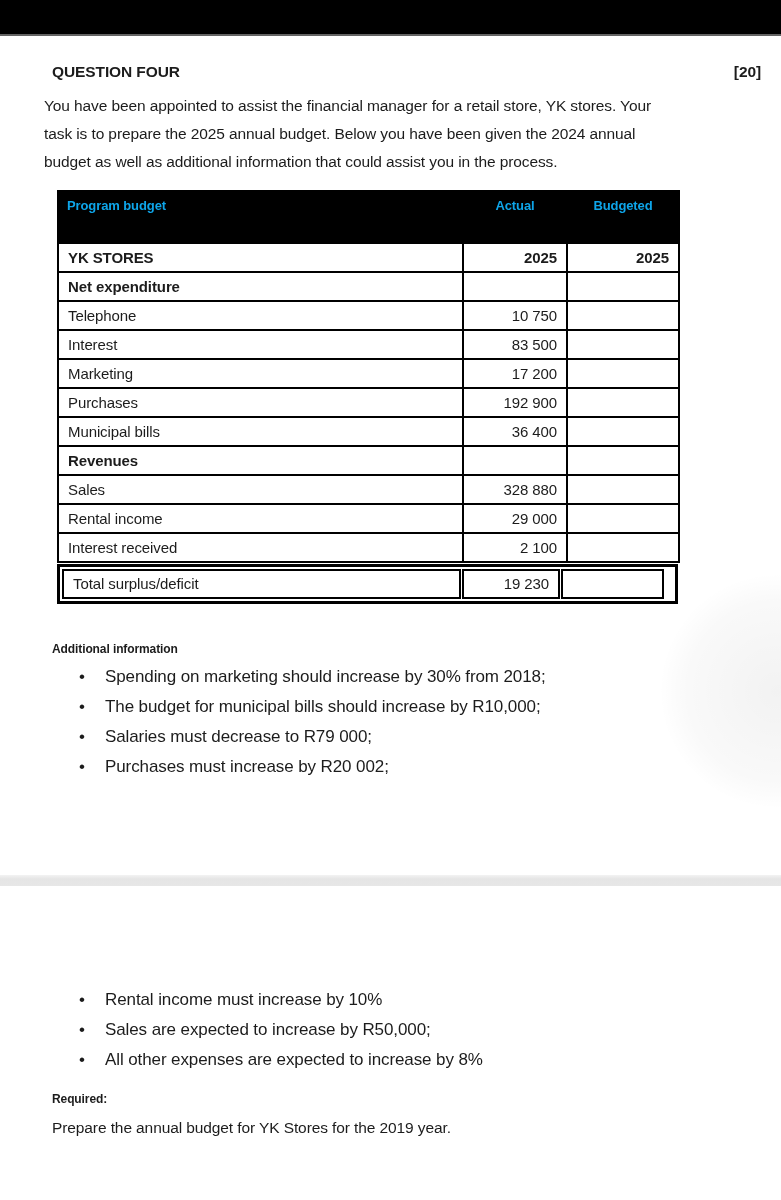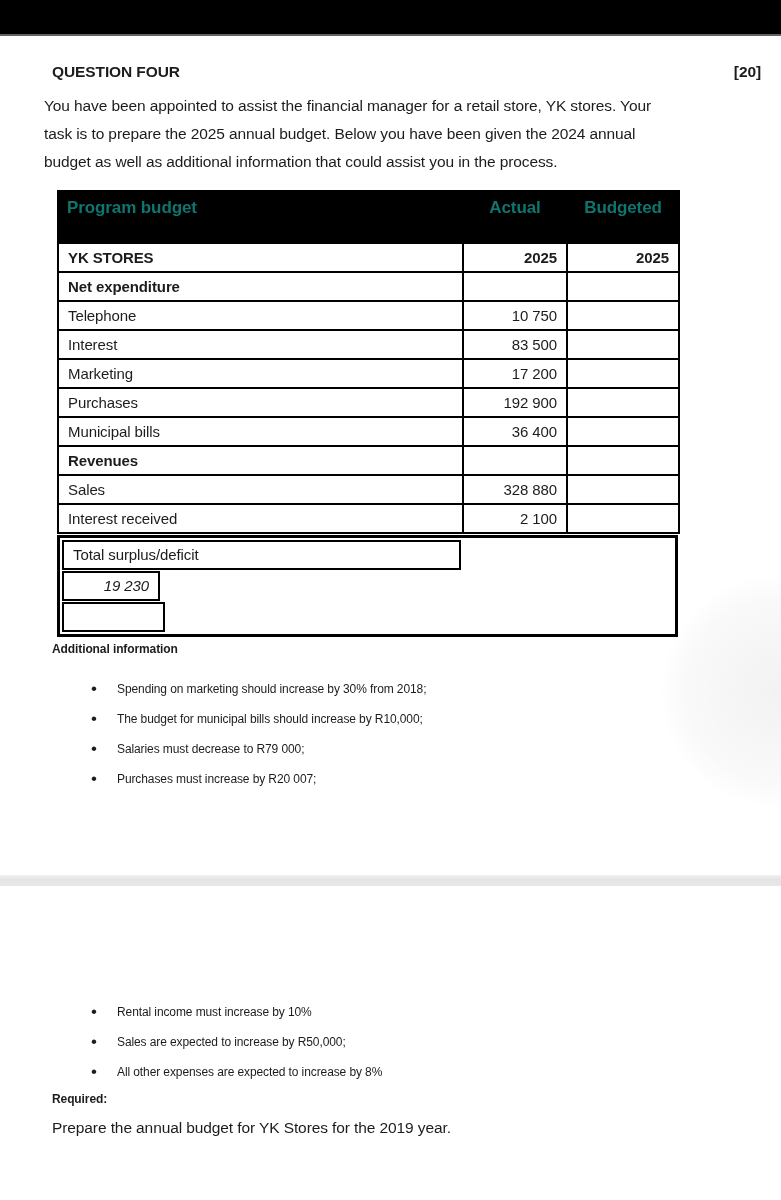--- a/index.html
+++ b/index.html
@@ -35,69 +35,68 @@
 
   table.budget {
     border-collapse: collapse; table-layout: fixed;
     width: 621px; font-size: 15px;
   }
   table.budget col.c1 { width: 405px; }
   table.budget col.c2 { width: 104px; }
   table.budget col.c3 { width: 112px; }
 
   table.budget th {
-    background: #000; color: #0f766e;
+    background: #000; color: #0ea5e9;
     border: 2px solid #000;
     height: 44px; vertical-align: top;
     padding: 6px 8px 0 8px;
-    font-size: 17px; font-weight: bold;
+    font-size: 13px; font-weight: bold;
   }
   th.col-label { text-align: left; }
   th.col-num { text-align: center; padding-left: 0; padding-right: 0; }
 
   table.budget td {
     border: 2px solid #000;
     height: 27px; line-height: 27px;
     padding: 0 9px;
     overflow: hidden; white-space: nowrap;
   }
   td.num { text-align: right; }
   tr.row-title td, tr.row-section td { font-weight: bold; }
 
   .total-row {
     margin-top: 1px;
     border: 3px solid #000;
     padding: 2px;
     display: flex; gap: 1px;
     background: #fff;
-    flex-direction: column;
   }
   .total-cell {
     border: 2px solid #000;
     box-sizing: border-box;
     height: 30px; line-height: 26px;
     font-size: 15px;
     padding: 0 9px;
     white-space: nowrap; overflow: hidden;
   }
   .total-label { width: 399px; }
-  .total-actual { width: 98px; text-align: right; font-style: italic; }
+  .total-actual { width: 98px; text-align: right; }
   .total-budgeted { width: 103px; }
 
   .section-heading {
     position: absolute; left: 52px;
     font-weight: bold; font-size: 12px; line-height: 22px;
   }
   #additional-heading { top: 638px; }
   #required-heading { top: 1088px; }
 
   ul.bullets {
-    position: absolute; left: 77px; margin: 12px; padding: 0;
+    position: absolute; left: 77px; margin: 0; padding: 0;
     list-style: none; width: 640px;
-    font-size: 12px;
+    font-size: 17px;
   }
   #bullets-top { top: 662px; }
   #bullets-bottom { top: 985px; }
   ul.bullets li {
     position: relative; padding-left: 28px; line-height: 30px;
     white-space: nowrap;
   }
   ul.bullets li::before {
     content: "\2022";
     position: absolute; left: 2px; top: 0;
@@ -192,41 +191,46 @@
         <td>Revenues</td>
         <td class="num"></td>
         <td class="num"></td>
       </tr>
       <tr>
         <td>Sales</td>
         <td class="num">328 880</td>
         <td class="num"></td>
       </tr>
       <tr>
+        <td>Rental income</td>
+        <td class="num">29 000</td>
+        <td class="num"></td>
+      </tr>
+      <tr>
         <td>Interest received</td>
         <td class="num">2 100</td>
         <td class="num"></td>
       </tr>
     </tbody>
   </table>
 
   <div class="total-row">
     <div class="total-cell total-label">Total surplus/deficit</div>
     <div class="total-cell total-actual">19 230</div>
     <div class="total-cell total-budgeted"></div>
   </div>
 </div>
 
 <div class="section-heading" id="additional-heading">Additional information</div>
 
 <ul class="bullets" id="bullets-top">
   <li>Spending on marketing should increase by 30% from 2018;</li>
   <li>The budget for municipal bills should increase by R10,000;</li>
   <li>Salaries must decrease to R79 000;</li>
-  <li>Purchases must increase by R20 007;</li>
+  <li>Purchases must increase by R20 002;</li>
 </ul>
 
 <div class="page-gap"></div>
 <div class="faint-circle"></div>
 
 <ul class="bullets" id="bullets-bottom">
   <li>Rental income must increase by 10%</li>
   <li>Sales are expected to increase by R50,000;</li>
   <li>All other expenses are expected to increase by 8%</li>
 </ul>

